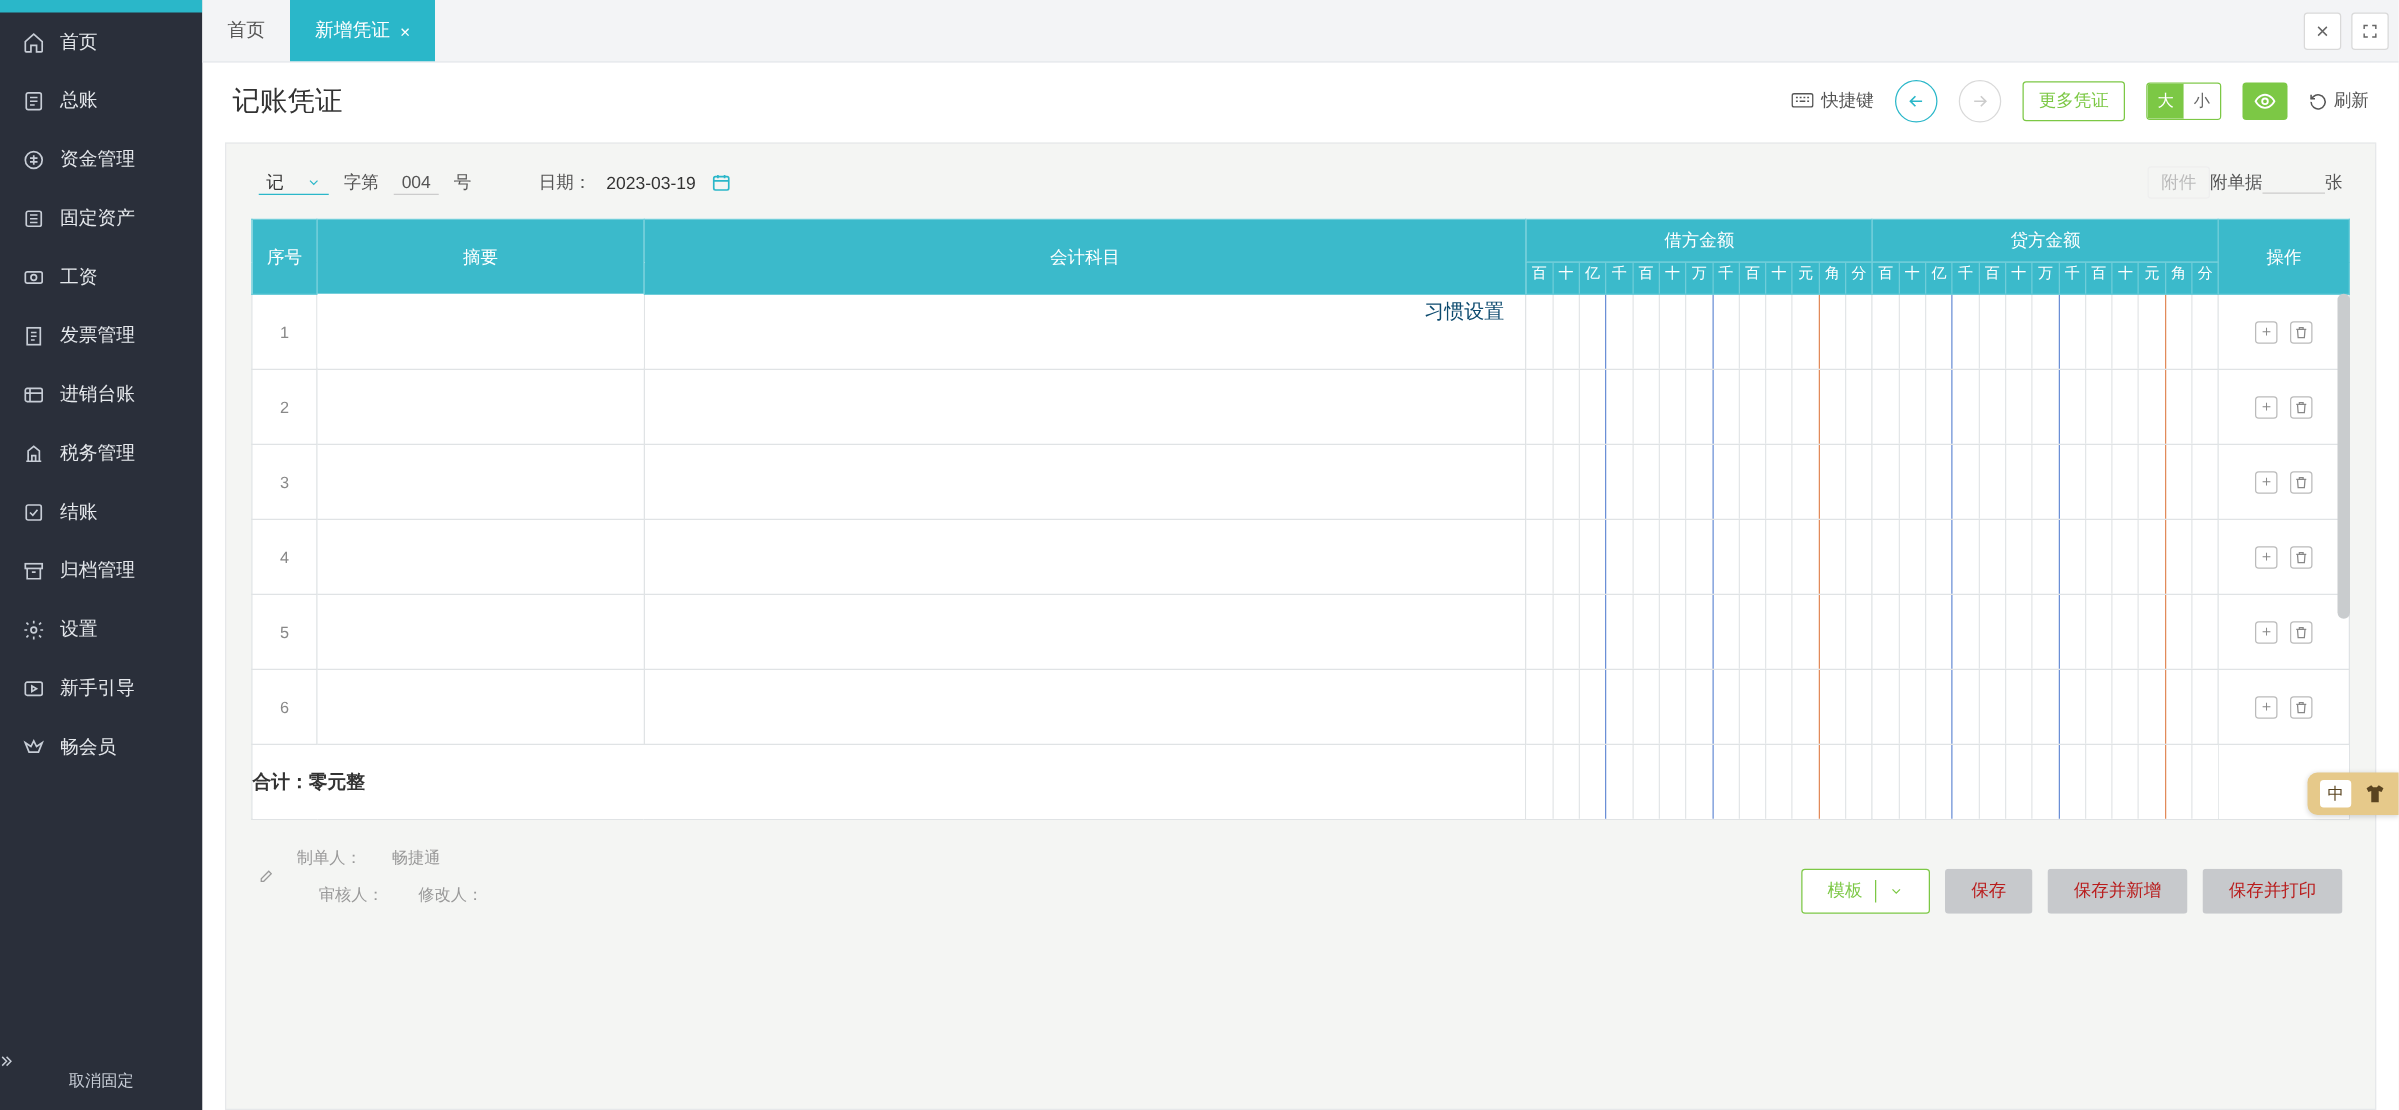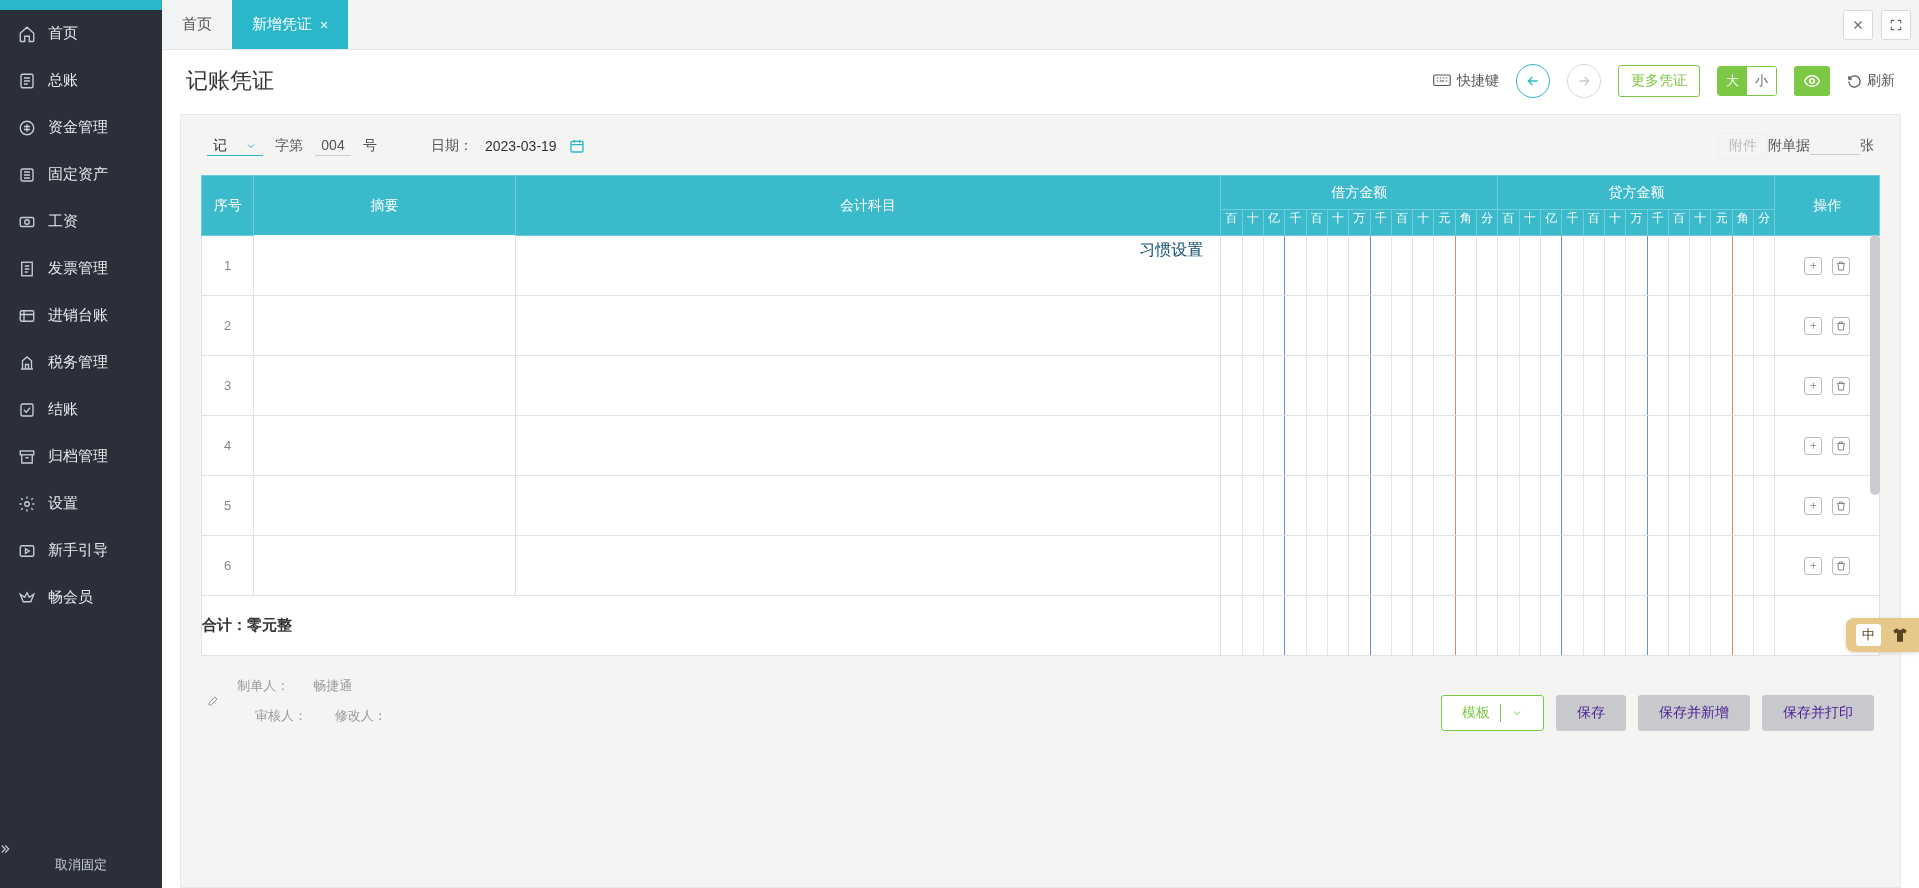--- a/index.html
+++ b/index.html
@@ -94,21 +94,21 @@
 
   
   .voucher-footer { display:flex; align-items:center; justify-content:space-between; padding:14px 6px 18px 6px; font-size:13px; color:#999;text-align:center;}
   .footer-left span{ margin-right:24px;}
   .footer-left .edit-i{ color:#999; cursor:pointer; margin-left:4px;}
   .footer-right { display:flex; gap:12px;}
   .btn { padding:8px 20px; border-radius:3px; font-size:14px; cursor:pointer; border:1px solid transparent;margin-top:25px;}
   .btn-tpl { border:1px solid #7cc845; color:#7cc845; background:#fff; display:flex; align-items:center;}
   .btn-tpl .divider{ width:1px; height:18px; background:#7cc845; margin:0 10px;}
   .btn-tpl svg{ color:#7cc845;}
-  .btn-grey { background:#c7c9cc; color:#4c1d95;}
+  .btn-grey { background:#c7c9cc; color:#b91c1c;}
 
   
   .float-widget { position:absolute; right:0; bottom:236px; background:#e6c98a; border-radius:8px 0 0 8px; padding:6px 10px; display:flex; align-items:center; gap:10px; color:#5a4420; box-shadow:0 1px 4px rgba(0,0,0,.15);}
   .float-widget .lang{ background:#fff; border-radius:3px; padding:2px 6px; font-size:13px;}
   .float-widget .shirt{ font-size:16px;}
 
   svg { display:block; }
 </style>
 </head>
 <body>

